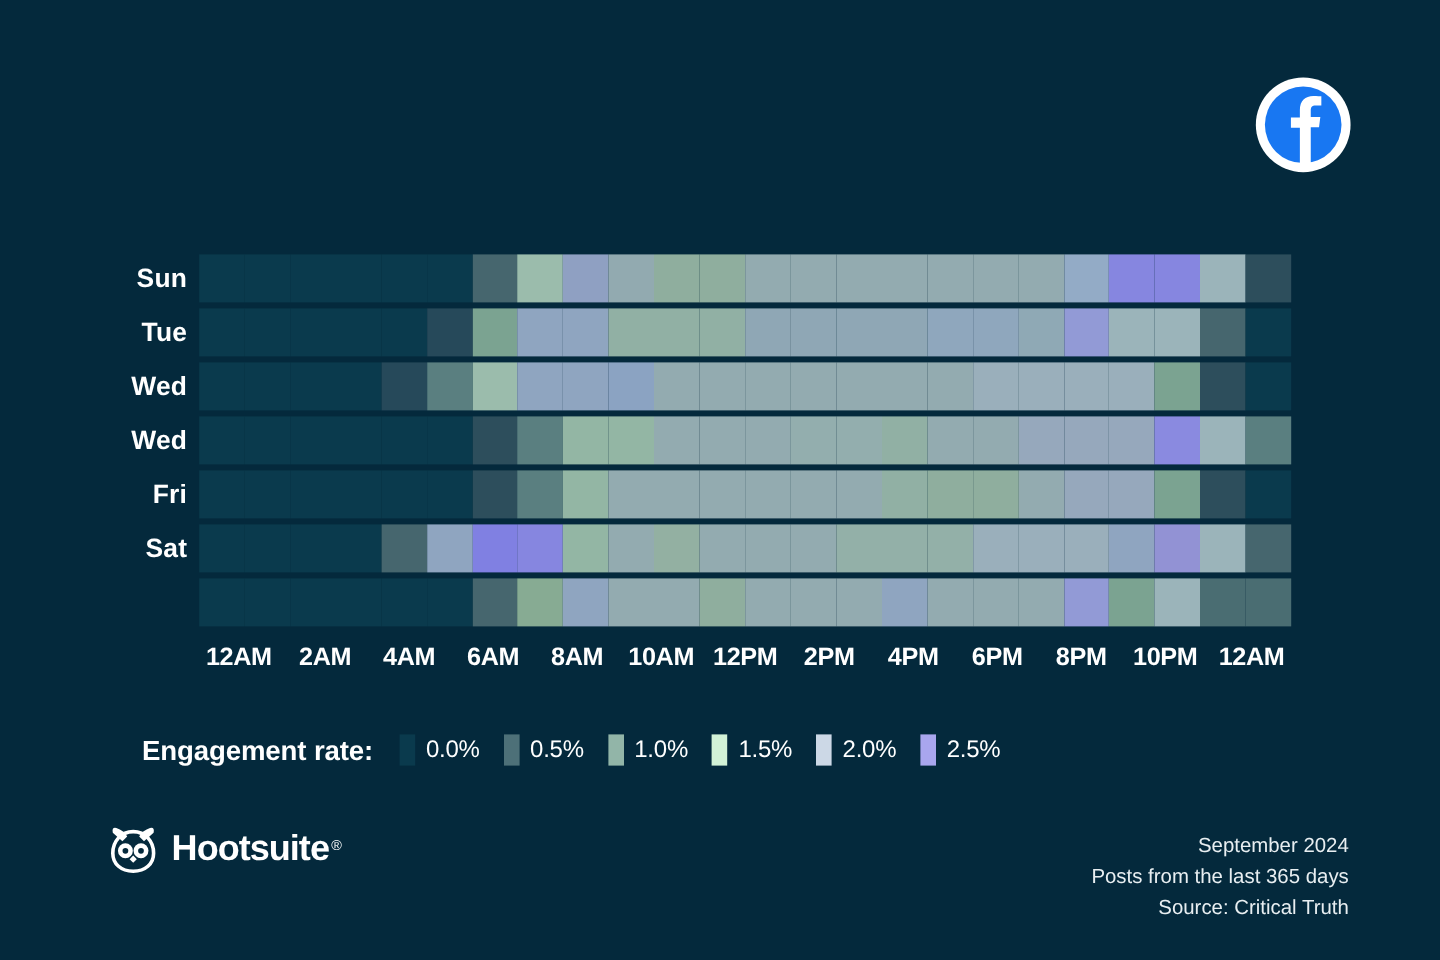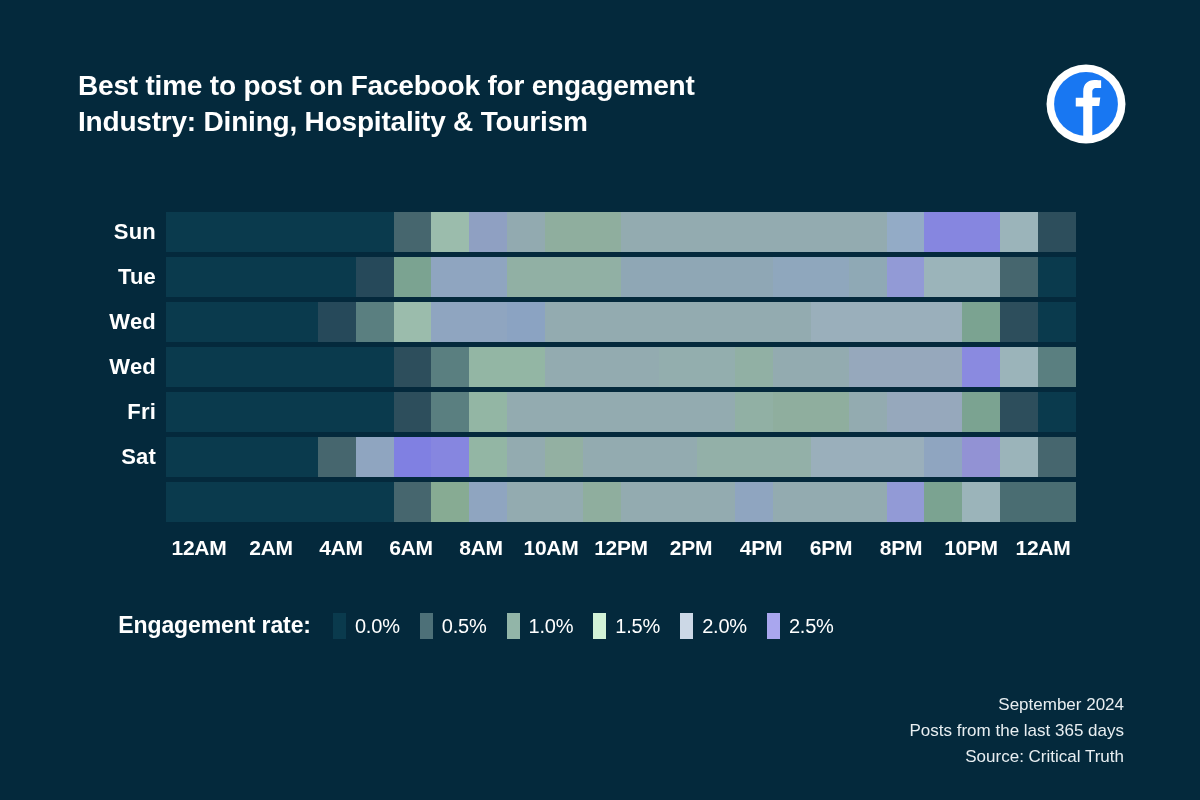--- a/index.html
+++ b/index.html
@@ -55,21 +55,21 @@
     flex:1 1 0;text-align:center;color:#ffffff;
     font-size:21px;font-weight:bold;letter-spacing:-0.3px;
     white-space:nowrap;
   }
   .xlabel.edge-first{transform:translateX(-2px);}
   .xlabel.edge-last{transform:translateX(2px);}
 
   
   .legend{
     position:absolute;left:0;top:612px;width:952px;
-    display:flex;align-items:flex-end;justify-content:center;
+    display:flex;align-items:flex-start;justify-content:center;
   }
   .legend-title{
     color:#ffffff;font-size:23px;font-weight:bold;
     margin-right:22px;letter-spacing:-0.1px;
   }
   .legend-item{display:flex;align-items:center;margin-right:20px;}
   .legend-item:last-child{margin-right:0;}
   .swatch{width:13px;height:26px;margin-right:9px;}
   .legend-label{color:#ffffff;font-size:20px;letter-spacing:-0.2px;}
 
@@ -90,24 +90,20 @@
     position:absolute;right:76px;top:692px;
     text-align:right;color:#e8eef1;
     font-size:17px;line-height:1.52;
   }
 </style>
 </head>
 <body>
 
 <div class="page">
 
-  <div class="header">
-    <div class="title-1">Best time to post on Facebook for engagement</div>
-    <div class="title-2">Industry: Dining, Hospitality &amp; Tourism</div>
-  </div>
 
   <svg class="fb-logo" viewBox="0 0 100 100">
     <circle cx="50" cy="50" r="47" fill="#ffffff"></circle>
     <circle cx="50" cy="50" r="38" fill="#1877f2"></circle>
     <path d="M57.5 52.5h8.2l1.3-10.2h-9.5v-6.5c0-2.9.9-4.9 5.1-4.9h5.4V21.8c-.9-.1-4.2-.4-8-.4-7.9 0-13.3 4.8-13.3 13.7v7.6h-8.9v10.2h8.9V88h10.8V52.5z" fill="#ffffff"></path>
   </svg>
 
   <div class="ylabels">
     <div class="ylabel">Sun</div>
     <div class="ylabel">Tue</div>
@@ -341,20 +337,34 @@
           <div class="swatch" style="background: rgb(204, 216, 230);"></div>
           <div class="legend-label">2.0%</div>
         </div>
         <div class="legend-item">
           <div class="swatch" style="background: rgb(169, 166, 238);"></div>
           <div class="legend-label">2.5%</div>
         </div>
       </div>
   </div>
 
+  <div class="hoot">
+    <svg width="46" height="40" viewBox="0 0 46 40">
+      <path d="M6 6 Q5 1 9 2 Q15 4 18 9 L14 13 Z" fill="#ffffff"></path>
+      <path d="M40 6 Q41 1 37 2 Q31 4 28 9 L32 13 Z" fill="#ffffff"></path>
+      <path d="M23 5 C33 5 40 13 40 23 C40 32 33 38 23 38 C13 38 6 32 6 23 C6 13 13 5 23 5 Z" fill="none" stroke="#ffffff" stroke-width="3"></path>
+      <circle cx="16.5" cy="21" r="6.2" fill="#ffffff"></circle>
+      <circle cx="29.5" cy="21" r="6.2" fill="#ffffff"></circle>
+      <circle cx="16.5" cy="21" r="2.4" fill="#04293c"></circle>
+      <circle cx="29.5" cy="21" r="2.4" fill="#04293c"></circle>
+      <path d="M23 25 l3 3 -3 3 -3 -3 Z" fill="#ffffff"></path>
+    </svg>
+    <div class="hoot-word">Hootsuite</div>
+    <div class="hoot-reg">®</div>
+  </div>
 
   <div class="footnote">
     <div>September 2024</div>
     <div>Posts from the last 365 days</div>
     <div>Source: Critical Truth</div>
   </div>
 
 </div>
 
 </body></html>

